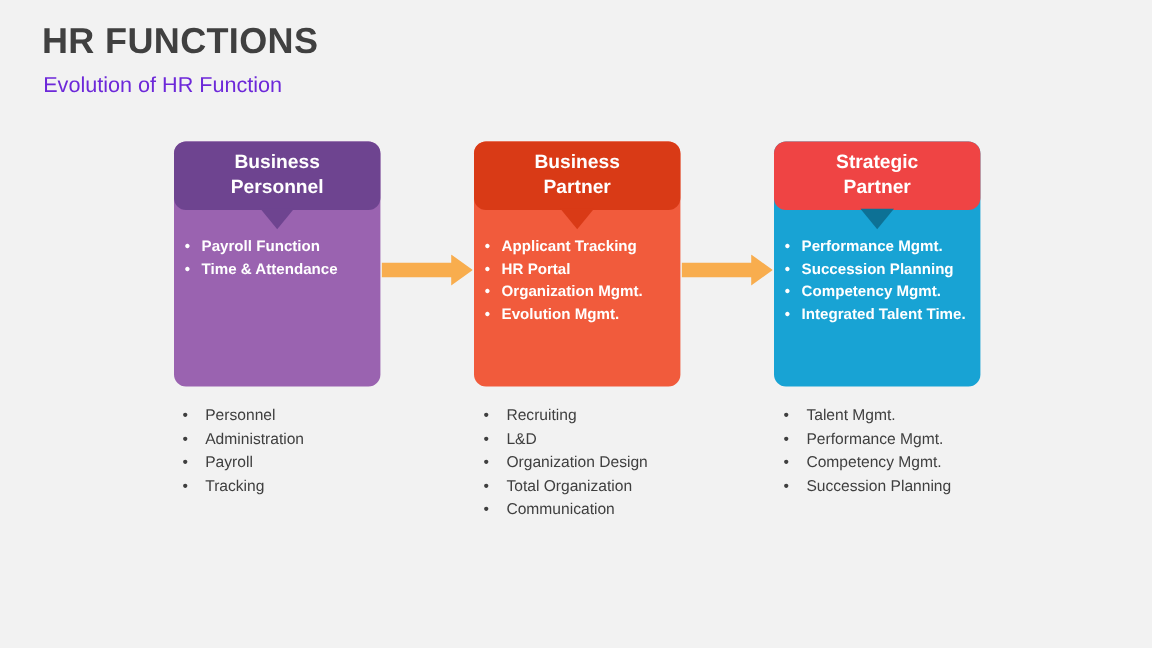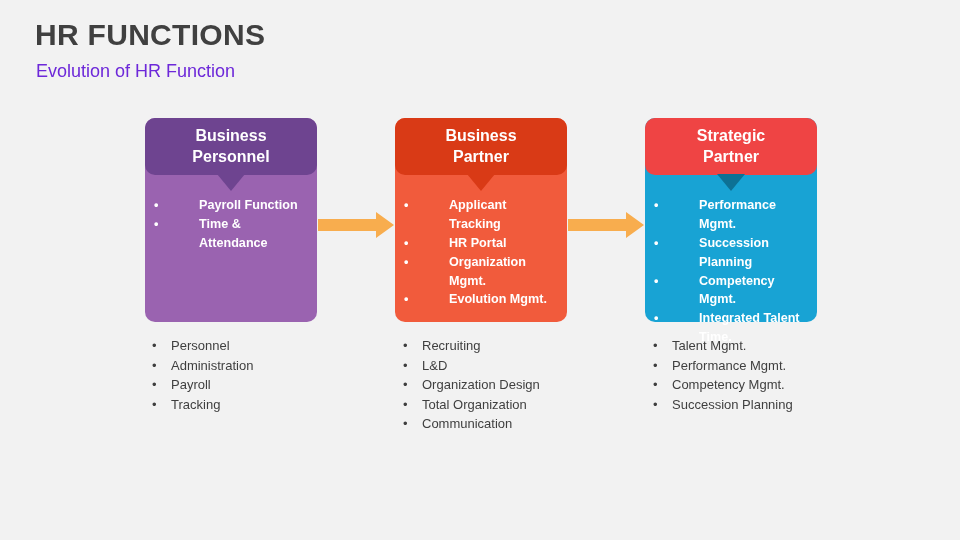--- a/index.html
+++ b/index.html
@@ -110,21 +110,20 @@
   .card-list .bullet {
     flex: 0 0 auto;
     width: 14px;
     text-align: left;
     font-size: 12.6px;
     line-height: 1.50;
     color: #ffffff;
   }
   .card-list .txt {
     flex: 1 1 auto;
-    margin-left: 31px;
   }
 
   
   .card.purple .card-body { background: #9a63b0; }
   .card.purple .card-header { background: #6e4490; }
   .card.purple .notch { border-top-color: #6e4490; }
 
   .card.red .card-body { background: #f15b3c; }
   .card.red .card-header { background: #d93a16; }
   .card.red .notch { border-top-color: #d93a16; }

